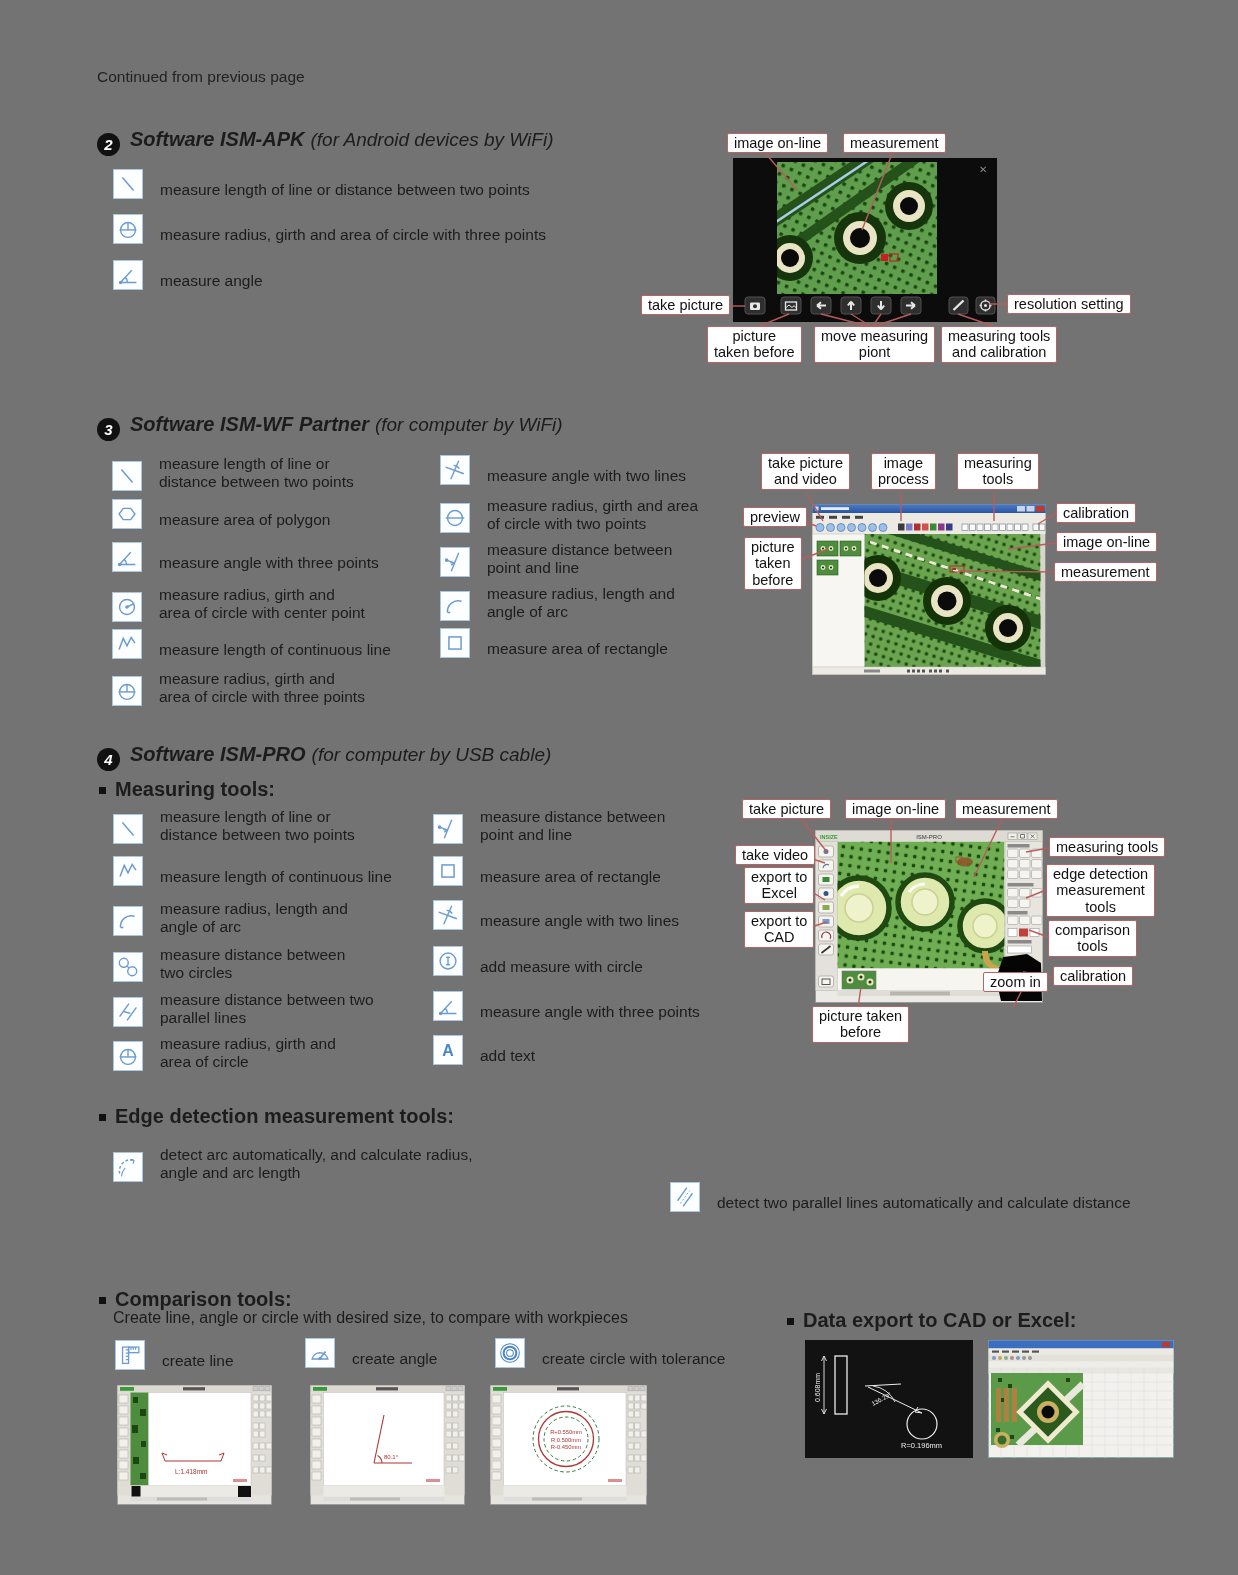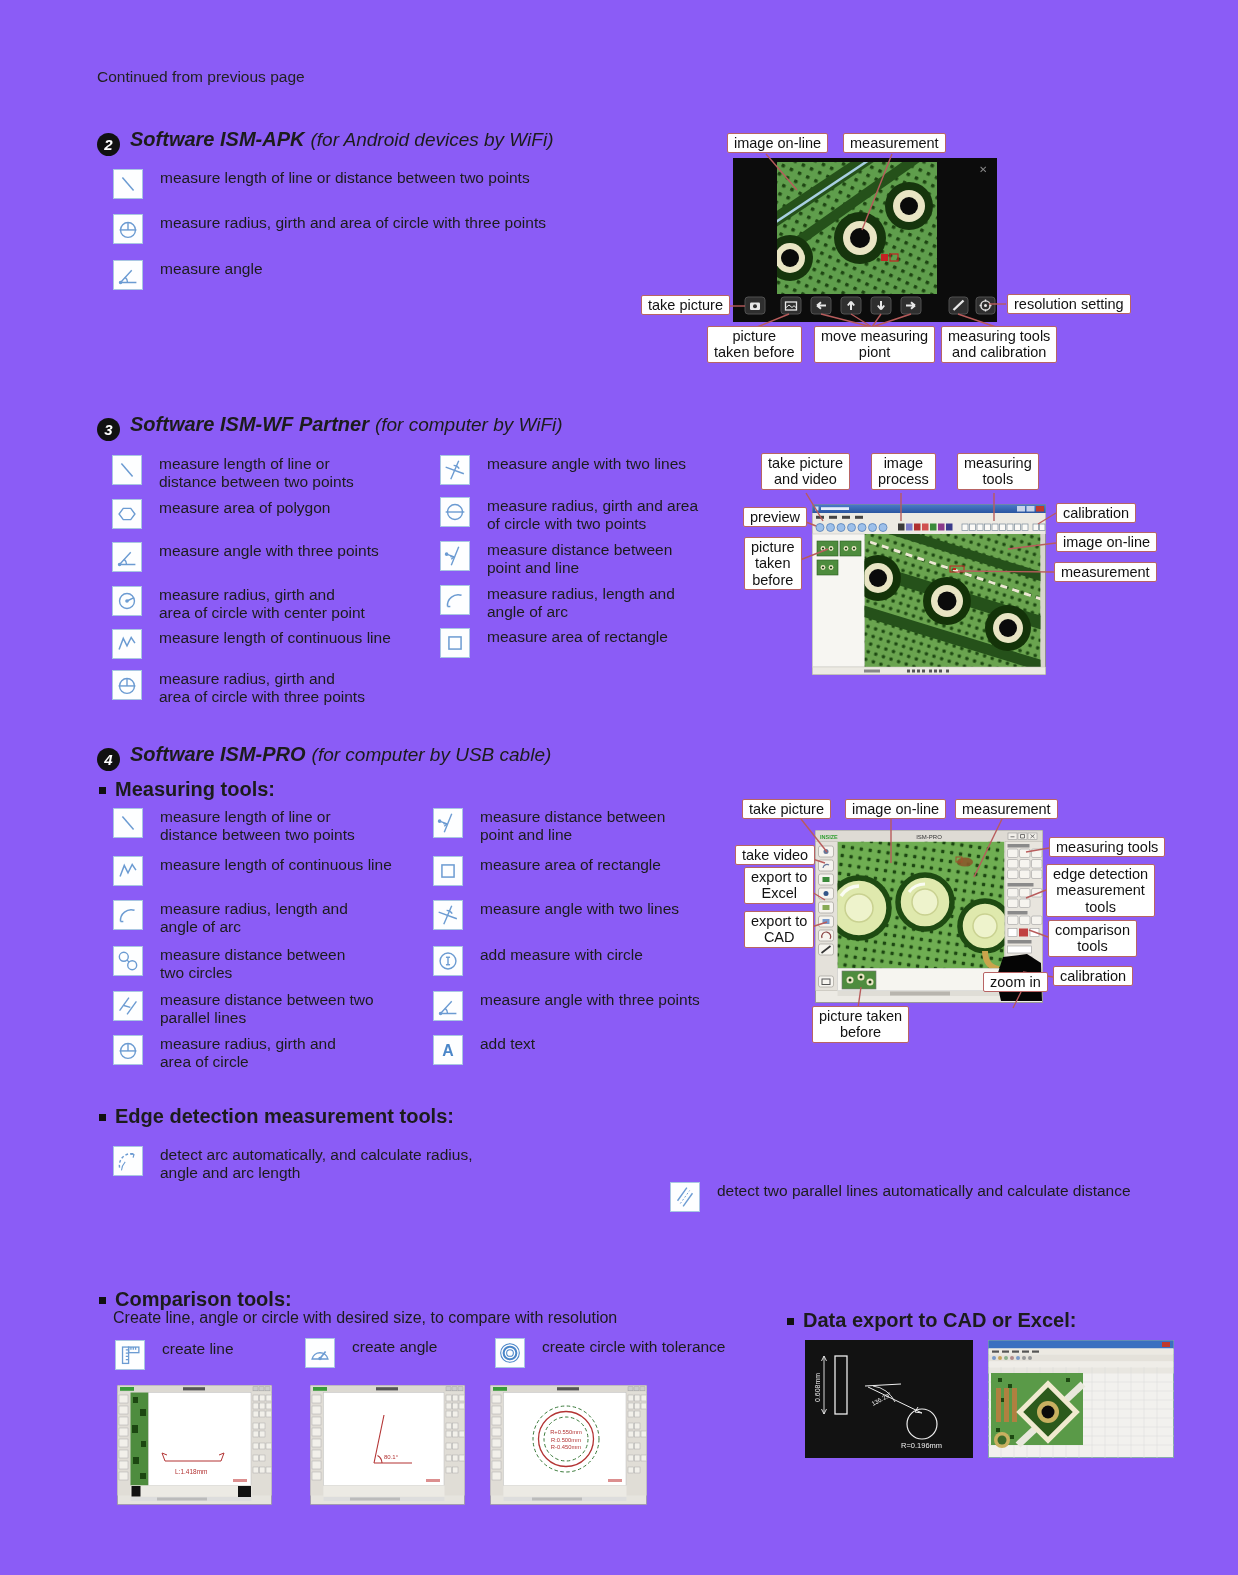--- a/index.html
+++ b/index.html
@@ -1,30 +1,30 @@
 <!DOCTYPE html>
 <html><head>
 <meta charset="utf-8">
 <style>
   html,body{margin:0;padding:0;background:#fff;}
-  .page{position:relative;width:1238px;height:1575px;background:#8b5cf6;
+  .page{position:relative;width:1238px;height:1575px;background:#737373;
         font-family:"Liberation Sans",sans-serif;color:#1c1c1c;overflow:hidden;}
   .abs{position:absolute;}
   .note{font-size:15.5px;color:#222;}
   .sec-h{position:absolute;font-size:20px;white-space:nowrap;font-style:italic;}
   .sec-h .num{display:inline-flex;align-items:center;justify-content:center;
       width:23px;height:23px;border-radius:50%;background:#111;color:#fff;
       font-size:15px;font-weight:bold;margin-right:10px;vertical-align:-4px;}
   .sec-h b{font-weight:bold;}
   .sec-h .sub{margin-left:6px;font-weight:normal;font-size:19px;}
   .bullet-h{position:absolute;font-weight:bold;font-size:20px;white-space:nowrap;}
   .bullet-h::before{content:"";display:inline-block;width:7px;height:7px;background:#111;
       margin-right:9px;vertical-align:2px;}
   .subline{position:absolute;font-size:16px;white-space:nowrap;}
-  .tool{position:absolute;display:flex;align-items:flex-start;}
+  .tool{position:absolute;display:flex;align-items:flex-end;}
   .ticon{width:30px;height:30px;border:1.5px solid #a9c6e2;background:#fdfeff;flex:none;
       box-sizing:border-box;}
   .ticon svg{width:100%;height:100%;display:block;}
   .tlabel{margin-left:17px;font-size:15.5px;line-height:1.17;white-space:pre-line;}
   .callout{position:absolute;background:#fff;border:1.5px solid #b86464;border-radius:2px;
       padding:1px 6px;font-size:14.5px;line-height:1.13;text-align:center;color:#111;
       white-space:pre-line;z-index:3;}
   .shot{position:absolute;z-index:1;}
   .connectors{position:absolute;left:0;top:0;z-index:2;pointer-events:none;}
 </style>
@@ -810,21 +810,21 @@
   <div class="tool" style="left:670px;top:1182px">
       <span class="ticon">
         <svg viewBox="0 0 30 30">
           <use href="#i-dpar"></use>
         </svg>
       </span>
       <span class="tlabel">detect two parallel lines automatically and calculate distance</span>
     </div>
 
   <div class="bullet-h" style="left:99px;top:1288px">Comparison tools:</div>
-  <div class="subline" style="left:113px;top:1309px">Create line, angle or circle with desired size, to compare with resolution</div>
+  <div class="subline" style="left:113px;top:1309px">Create line, angle or circle with desired size, to compare with workpieces</div>
 
   <div class="tool" style="left:115px;top:1340px">
       <span class="ticon">
         <svg viewBox="0 0 30 30">
           <use href="#i-ruler"></use>
         </svg>
       </span>
       <span class="tlabel">create line</span>
     </div>
   <div class="tool" style="left:305px;top:1338px">

